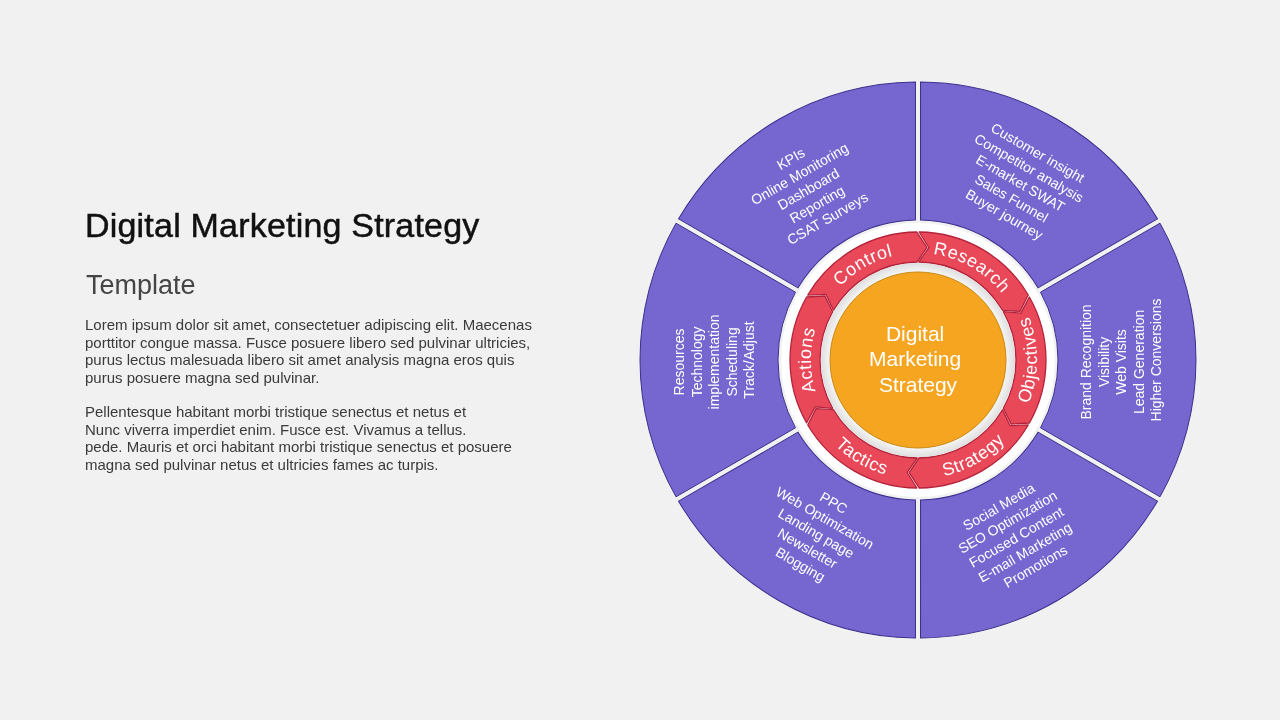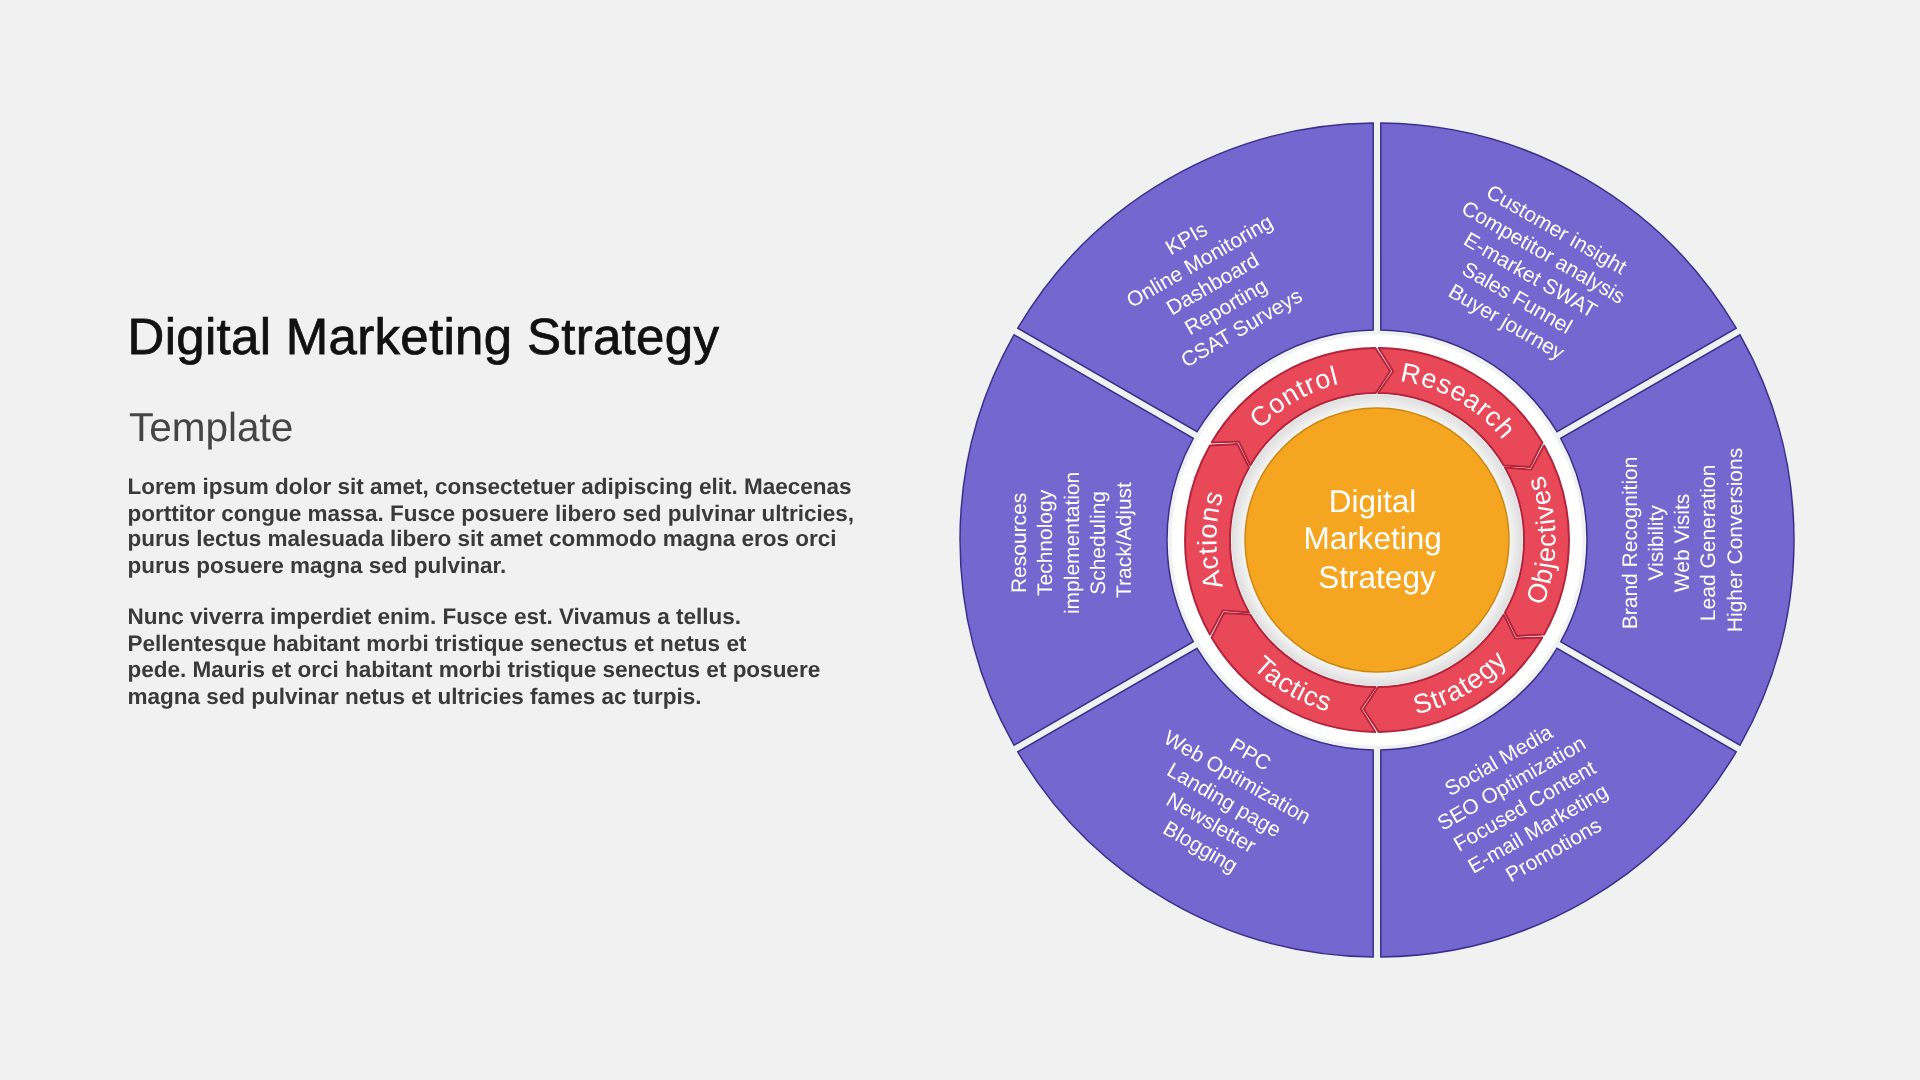--- a/index.html
+++ b/index.html
@@ -14,45 +14,45 @@
       -webkit-text-stroke: 0.5px #111; white-space: nowrap;
     }
     .subtitle {
       position: absolute; left: 86px; top: 254px;
       font-size: 27px; color: #454545; white-space: nowrap; margin-top: 16px;
     }
     .para {
       position: absolute; left: 85px; width: 520px;
       font-size: 15px; line-height: 17.6px; color: #3a3a3a;
     }
-    .para .line { display: block; white-space: nowrap; font-weight: bold; }
+    .para .line { display: block; white-space: nowrap; }
     #p1 { top: 316px; }
     #p2 { top: 403px; }
     svg.diagram { position: absolute; left: 0; top: 0; }
     .seg { fill: #7567CF; stroke: #3b2f8d; stroke-width: 1; }
     .arrow { fill: #E94859; stroke: #B3233A; stroke-width: 1.3; stroke-linejoin: round; }
     .seg-text { font-family: "Liberation Sans", sans-serif; font-size: 14px; fill: #ffffff; }
     .ring-text { font-family: "Liberation Sans", sans-serif; font-size: 18px; fill: #ffffff; letter-spacing: 0.6px; }
     .center-text { font-family: "Liberation Sans", sans-serif; font-size: 21px; fill: #ffffff; }
   </style>
 </head>
 <body>
 
 <div class="title">Digital Marketing Strategy</div>
 <div class="subtitle">Template</div>
 
 <div class="para" id="p1">
   <span class="line">Lorem ipsum dolor sit amet, consectetuer adipiscing elit. Maecenas</span>
   <span class="line">porttitor congue massa. Fusce posuere libero sed pulvinar ultricies,</span>
-  <span class="line">purus lectus malesuada libero sit amet commodo magna eros orci</span>
+  <span class="line">purus lectus malesuada libero sit amet analysis magna eros quis</span>
   <span class="line">purus posuere magna sed pulvinar.</span>
 </div>
 <div class="para" id="p2">
+  <span class="line">Pellentesque habitant morbi tristique senectus et netus et</span>
   <span class="line">Nunc viverra imperdiet enim. Fusce est. Vivamus a tellus.</span>
-  <span class="line">Pellentesque habitant morbi tristique senectus et netus et</span>
   <span class="line">pede. Mauris et orci habitant morbi tristique senectus et posuere</span>
   <span class="line">magna sed pulvinar netus et ultricies fames ac turpis.</span>
 </div>
 
 <svg class="diagram" width="1280" height="720" viewBox="0 0 1280 720">
   <defs>
     <path id="seg-shape" d="M 781.2 118.0 A 278 278 0 0 1 1054.8 118.0 L 985.8 237.5 A 140 140 0 0 0 850.2 237.5 Z"></path>
     <path id="arrow-shape" d="M 855.0 248.6 A 128 128 0 0 1 981.0 248.6 L 982.0 266.9 L 966.3 274.7 A 98 98 0 0 0 869.7 274.7 L 871.1 257.2 Z"></path>
     <path id="arc-cw" d="M 825.3 306.5 A 107 107 0 0 1 1010.7 306.5" fill="none"></path>
     <path id="arc-ccw" d="M 814.9 419.5 A 119 119 0 0 0 1021.1 419.5" fill="none"></path>

